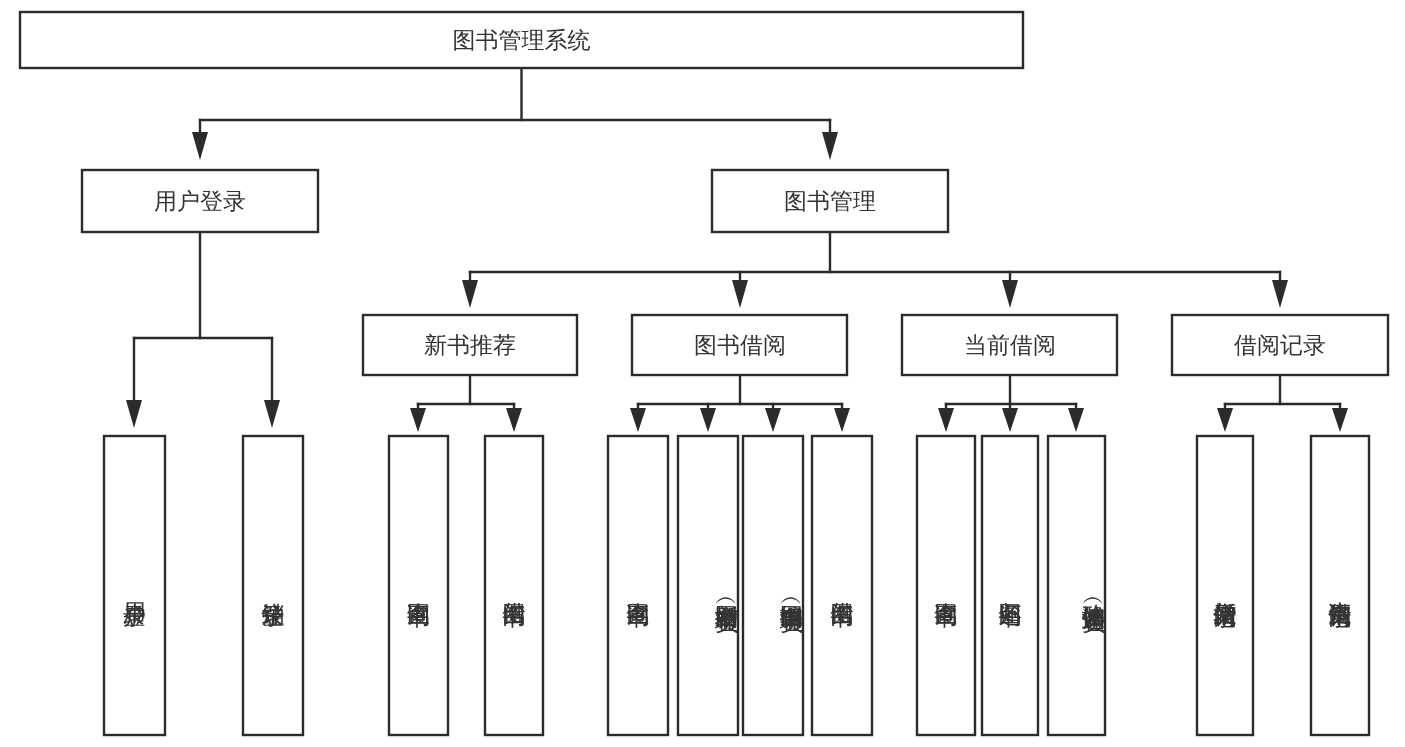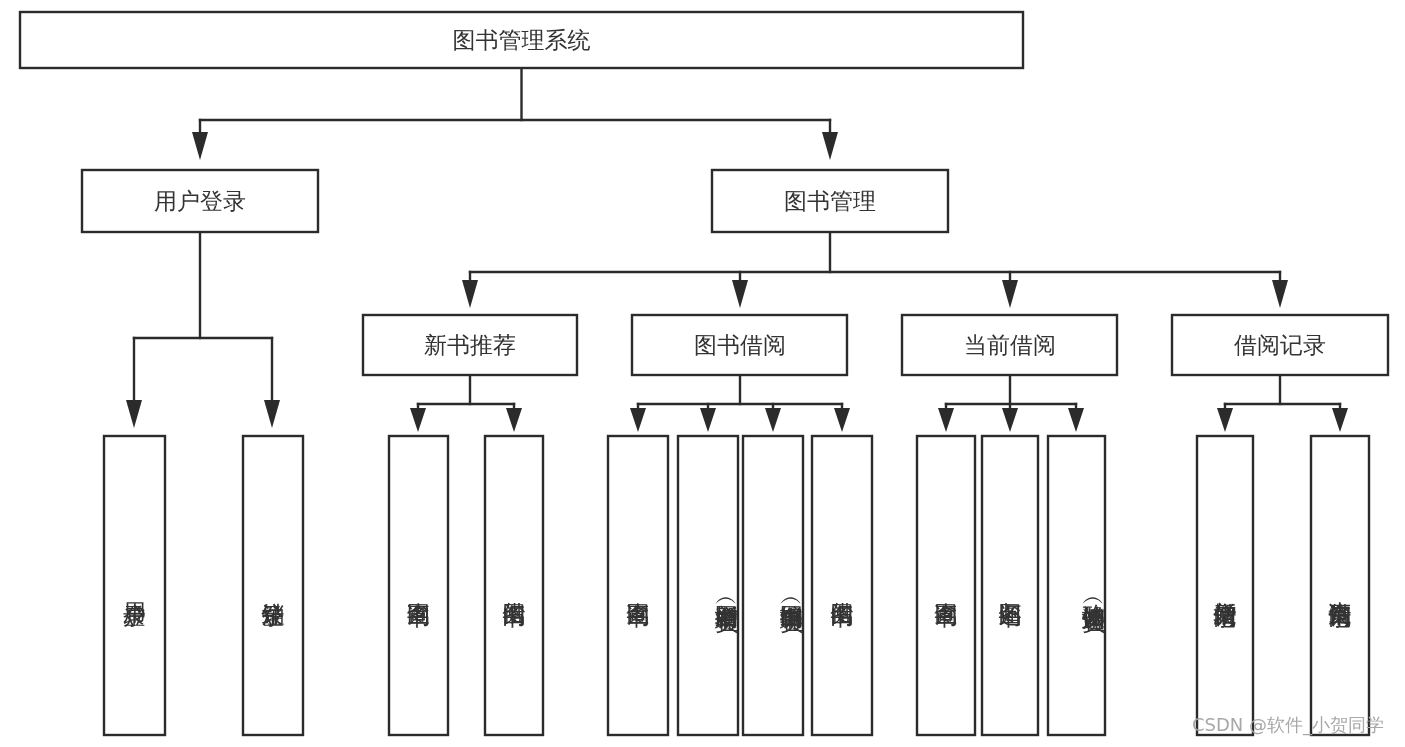--- a/index.html
+++ b/index.html
@@ -208,15 +208,14 @@
   <div class="node-label-v" style="left:608px; top:436px; width:60px; height:299px;">查询图书</div>
   <div class="node-label-v" style="left:678px; top:436px; width:60px; height:299px; align-items:flex-start; padding-top:10px; box-sizing:border-box;">新增图书（管理员）</div>
   <div class="node-label-v" style="left:743px; top:436px; width:60px; height:299px; align-items:flex-start; padding-top:10px; box-sizing:border-box;">编辑图书（管理员）</div>
   <div class="node-label-v" style="left:812px; top:436px; width:60px; height:299px;">借阅图书</div>
   <div class="node-label-v" style="left:917px; top:436px; width:58px; height:299px;">查询图书</div>
   <div class="node-label-v" style="left:982px; top:436px; width:56px; height:299px;">归还图书</div>
   <div class="node-label-v" style="left:1048px; top:436px; width:57px; height:299px; align-items:flex-start; padding-top:10px; box-sizing:border-box;">确认归还（管理员）</div>
   <div class="node-label-v" style="left:1197px; top:436px; width:56px; height:299px;">新增借阅记录</div>
   <div class="node-label-v" style="left:1311px; top:436px; width:58px; height:299px;">查询借阅记录</div>
 
-  <div class="watermark">CSDN @软件_小贺同学</div>
 
 </div>
 
 </body></html>

